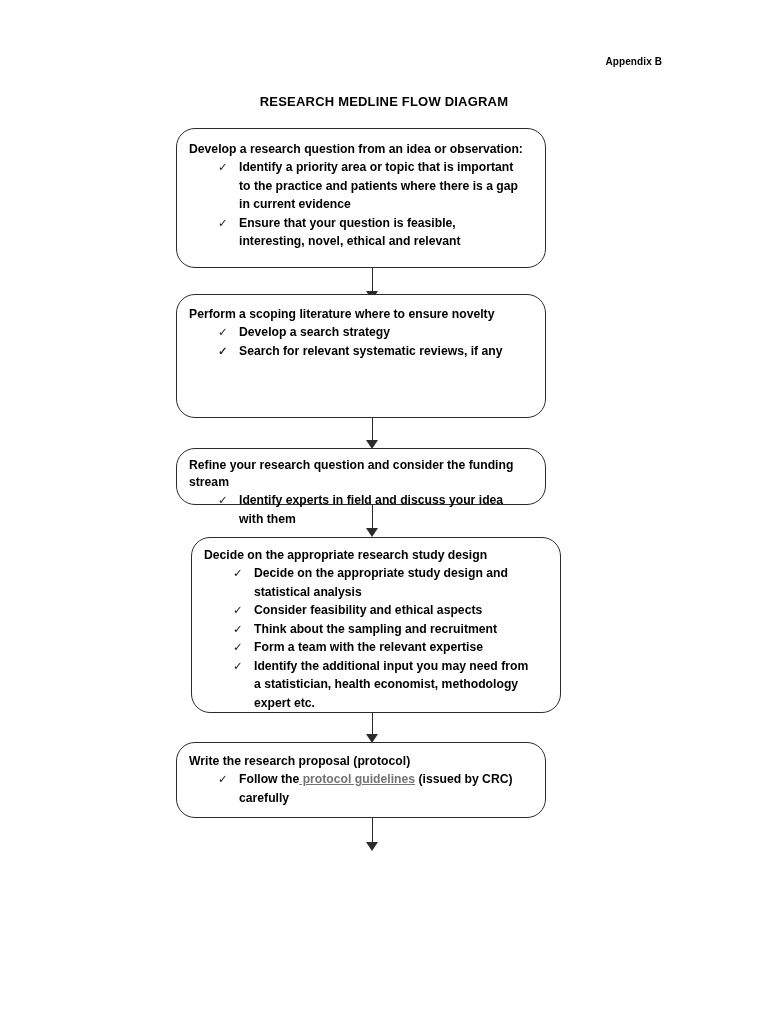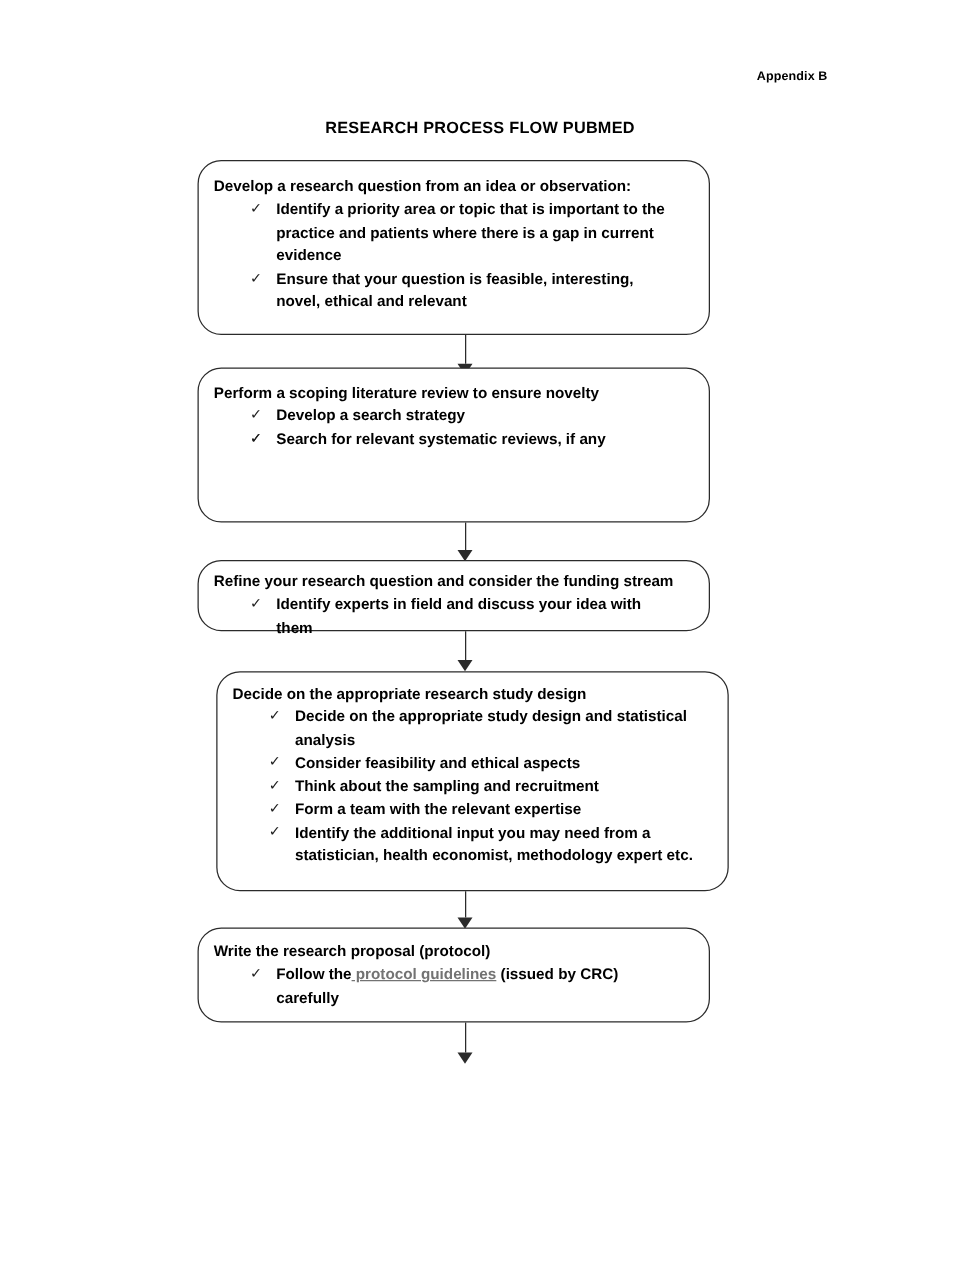--- a/index.html
+++ b/index.html
@@ -40,22 +40,22 @@
     width: 768px;
     text-align: center;
     font-size: 13px;
     font-weight: bold;
     letter-spacing: 0.2px;
   }
 
   
   .flow-box {
     position: absolute;
-    left: 158px;
-    width: 410px;
+    left: 176px;
+    width: 370px;
     box-sizing: border-box;
     border: 1.1px solid #2b2b2b;
     border-radius: 19px;
     background: #ffffff;
   }
 
   .box-heading {
     font-size: 12.2px;
     font-weight: 600;
     line-height: 17px;
@@ -116,21 +116,21 @@
     border-top: 9px solid #2b2b2b;
   }
 </style>
 </head>
 <body>
 
 <div class="page">
 
   <div class="appendix-label">Appendix B</div>
 
-  <div class="doc-title">RESEARCH PROCESS FLOW PUBMED</div>
+  <div class="doc-title">RESEARCH MEDLINE FLOW DIAGRAM</div>
 
   <div class="flow-box" id="box-0" style="top:128px; height:140px; padding-top:12px;">
     <div class="box-heading">Develop a research question from an idea or observation:</div>
     <ul class="check-list">
       <li>
         <span class="tick">✓</span>
         <span>Identify a priority area or topic that is important to the practice and patients where there is a gap in current evidence</span>
       </li>
       <li>
         <span class="tick">✓</span>
@@ -138,21 +138,21 @@
       </li>
     </ul>
   </div>
 
   <div class="connector" style="top:268px; height:32px;">
     <div class="stem" style="height:23px;"></div>
     <div class="head" style="top:23px;"></div>
   </div>
 
   <div class="flow-box" id="box-1" style="top:294px; height:124px; padding-top:11px;">
-    <div class="box-heading">Perform a scoping literature review to ensure novelty</div>
+    <div class="box-heading">Perform a scoping literature where to ensure novelty</div>
     <ul class="check-list">
       <li>
         <span class="tick">✓</span>
         <span>Develop a search strategy</span>
       </li>
       <li>
         <span class="tick">✓</span>
       </li>
       <li>
         <span class="tick">✓</span>

